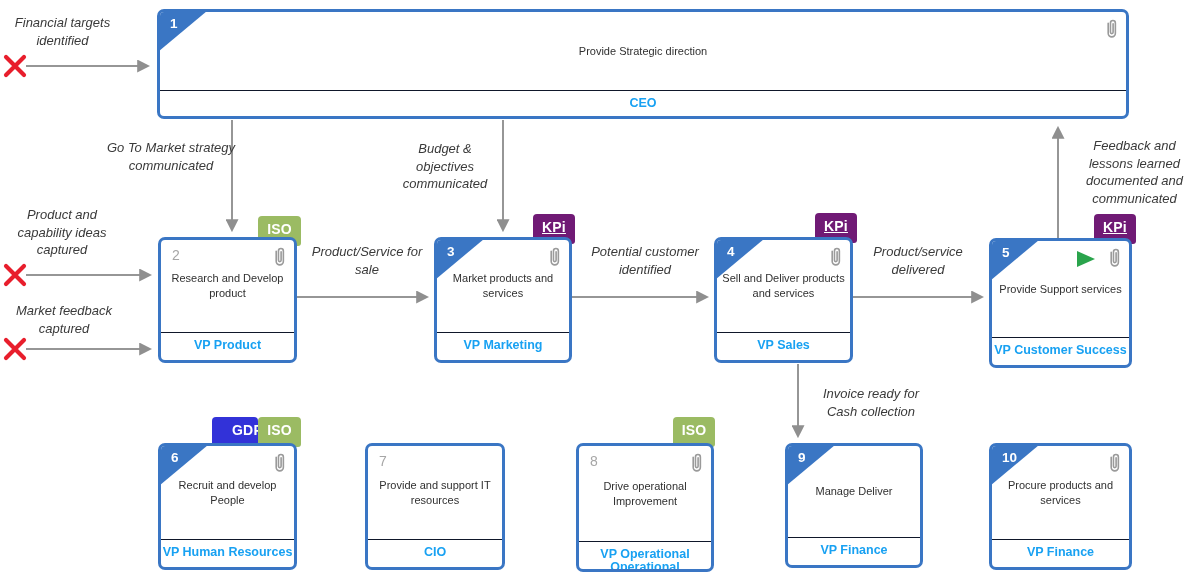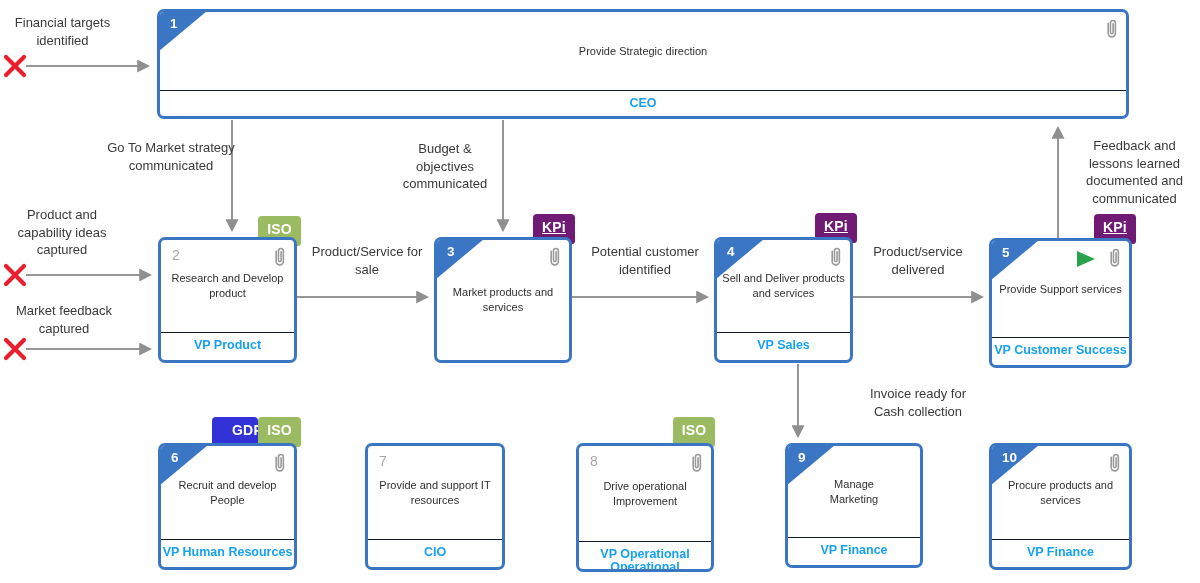--- a/index.html
+++ b/index.html
@@ -34,21 +34,21 @@
     flex:1;display:flex;align-items:center;justify-content:center;text-align:center;
     font-size:11px;color:#303030;line-height:1.32;padding:0 4px;
   }
   .bfoot{
     height:28px;box-sizing:border-box;border-top:1px solid #0f172a;
     display:flex;align-items:flex-start;justify-content:center;padding-top:6px;
     font-size:12.5px;font-weight:bold;color:#18a1f2;text-align:center;line-height:13px;
   }
   .foot-1{height:26px;}
   .flabel{
-    position:absolute;z-index:3;font-size:13px;color:#3a3a3a;line-height:1.35;text-align:center;
+    position:absolute;z-index:3;font-size:13px;color:#3a3a3a;line-height:1.35;text-align:center;font-style:italic;
   }
   .w80{max-width:82px;}
 </style>
 </head>
 <body>
 
 <div id="canvas">
 
   <svg id="arrows" width="1200" height="583">
     <defs>
@@ -111,20 +111,23 @@
   </div>
 
   <div class="pbox" style="left:434px;top:237px;width:138px;height:126px">
     <div class="flap">
         <span class="num">3</span>
       </div>
     <span class="clip-icon"><svg viewBox="0 0 18 26" width="17" height="27">
           <path d="M5.5 6.5 V17 a3.8 3.8 0 0 0 7.6 0 V6 a2.6 2.6 0 0 0 -5.2 0 V16 a1.4 1.4 0 0 0 2.8 0 V7" stroke="#9a9a9a" stroke-width="1.7" fill="none" stroke-linecap="round"></path>
         </svg></span>
     <div class="bbody">Market products and services</div>
+    <div class="bfoot">
+        <span>VP Marketing</span>
+      </div>
   </div>
 
   <div class="pbox" style="left:714px;top:237px;width:139px;height:126px">
     <div class="flap">
         <span class="num">4</span>
       </div>
     <span class="clip-icon"><svg viewBox="0 0 18 26" width="17" height="27">
           <path d="M5.5 6.5 V17 a3.8 3.8 0 0 0 7.6 0 V6 a2.6 2.6 0 0 0 -5.2 0 V16 a1.4 1.4 0 0 0 2.8 0 V7" stroke="#9a9a9a" stroke-width="1.7" fill="none" stroke-linecap="round"></path>
         </svg></span>
     <div class="bbody">Sell and Deliver products and services</div>
@@ -179,21 +182,21 @@
     <div class="bfoot">
         <span>VP Operational Operational</span>
       </div>
   </div>
 
   <div class="pbox" style="left:785px;top:443px;width:138px;height:125px">
     <div class="flap">
         <span class="num">9</span>
       </div>
     <div class="bbody">
-        <span class="w80">Manage Marketing</span>
+        <span class="w80">Manage Deliver</span>
       </div>
     <div class="bfoot">
         <span>VP Finance</span>
       </div>
   </div>
 
   <div class="pbox" style="left:989px;top:443px;width:143px;height:127px">
     <div class="flap">
         <span class="num">10</span>
       </div>
@@ -209,15 +212,15 @@
   <div class="flabel" style="left:5px;top:14px;width:115px">Financial targets identified</div>
   <div class="flabel" style="left:3px;top:206px;width:118px">Product and capability ideas captured</div>
   <div class="flabel" style="left:5px;top:302px;width:118px">Market feedback captured</div>
 
   <div class="flabel" style="left:106px;top:139px;width:130px">Go To Market strategy communicated</div>
   <div class="flabel" style="left:306px;top:243px;width:122px">Product/Service for sale</div>
   <div class="flabel" style="left:390px;top:140px;width:110px">Budget &amp; objectives communicated</div>
   <div class="flabel" style="left:574px;top:243px;width:142px">Potential customer identified</div>
   <div class="flabel" style="left:856px;top:243px;width:124px">Product/service delivered</div>
   <div class="flabel" style="left:1071px;top:137px;width:127px">Feedback and lessons learned documented and communicated</div>
-  <div class="flabel" style="left:853px;top:385px;width:130px">Invoice ready for Cash collection</div>
+  <div class="flabel" style="left:806px;top:385px;width:130px">Invoice ready for Cash collection</div>
 
 </div>
 
 </body></html>

